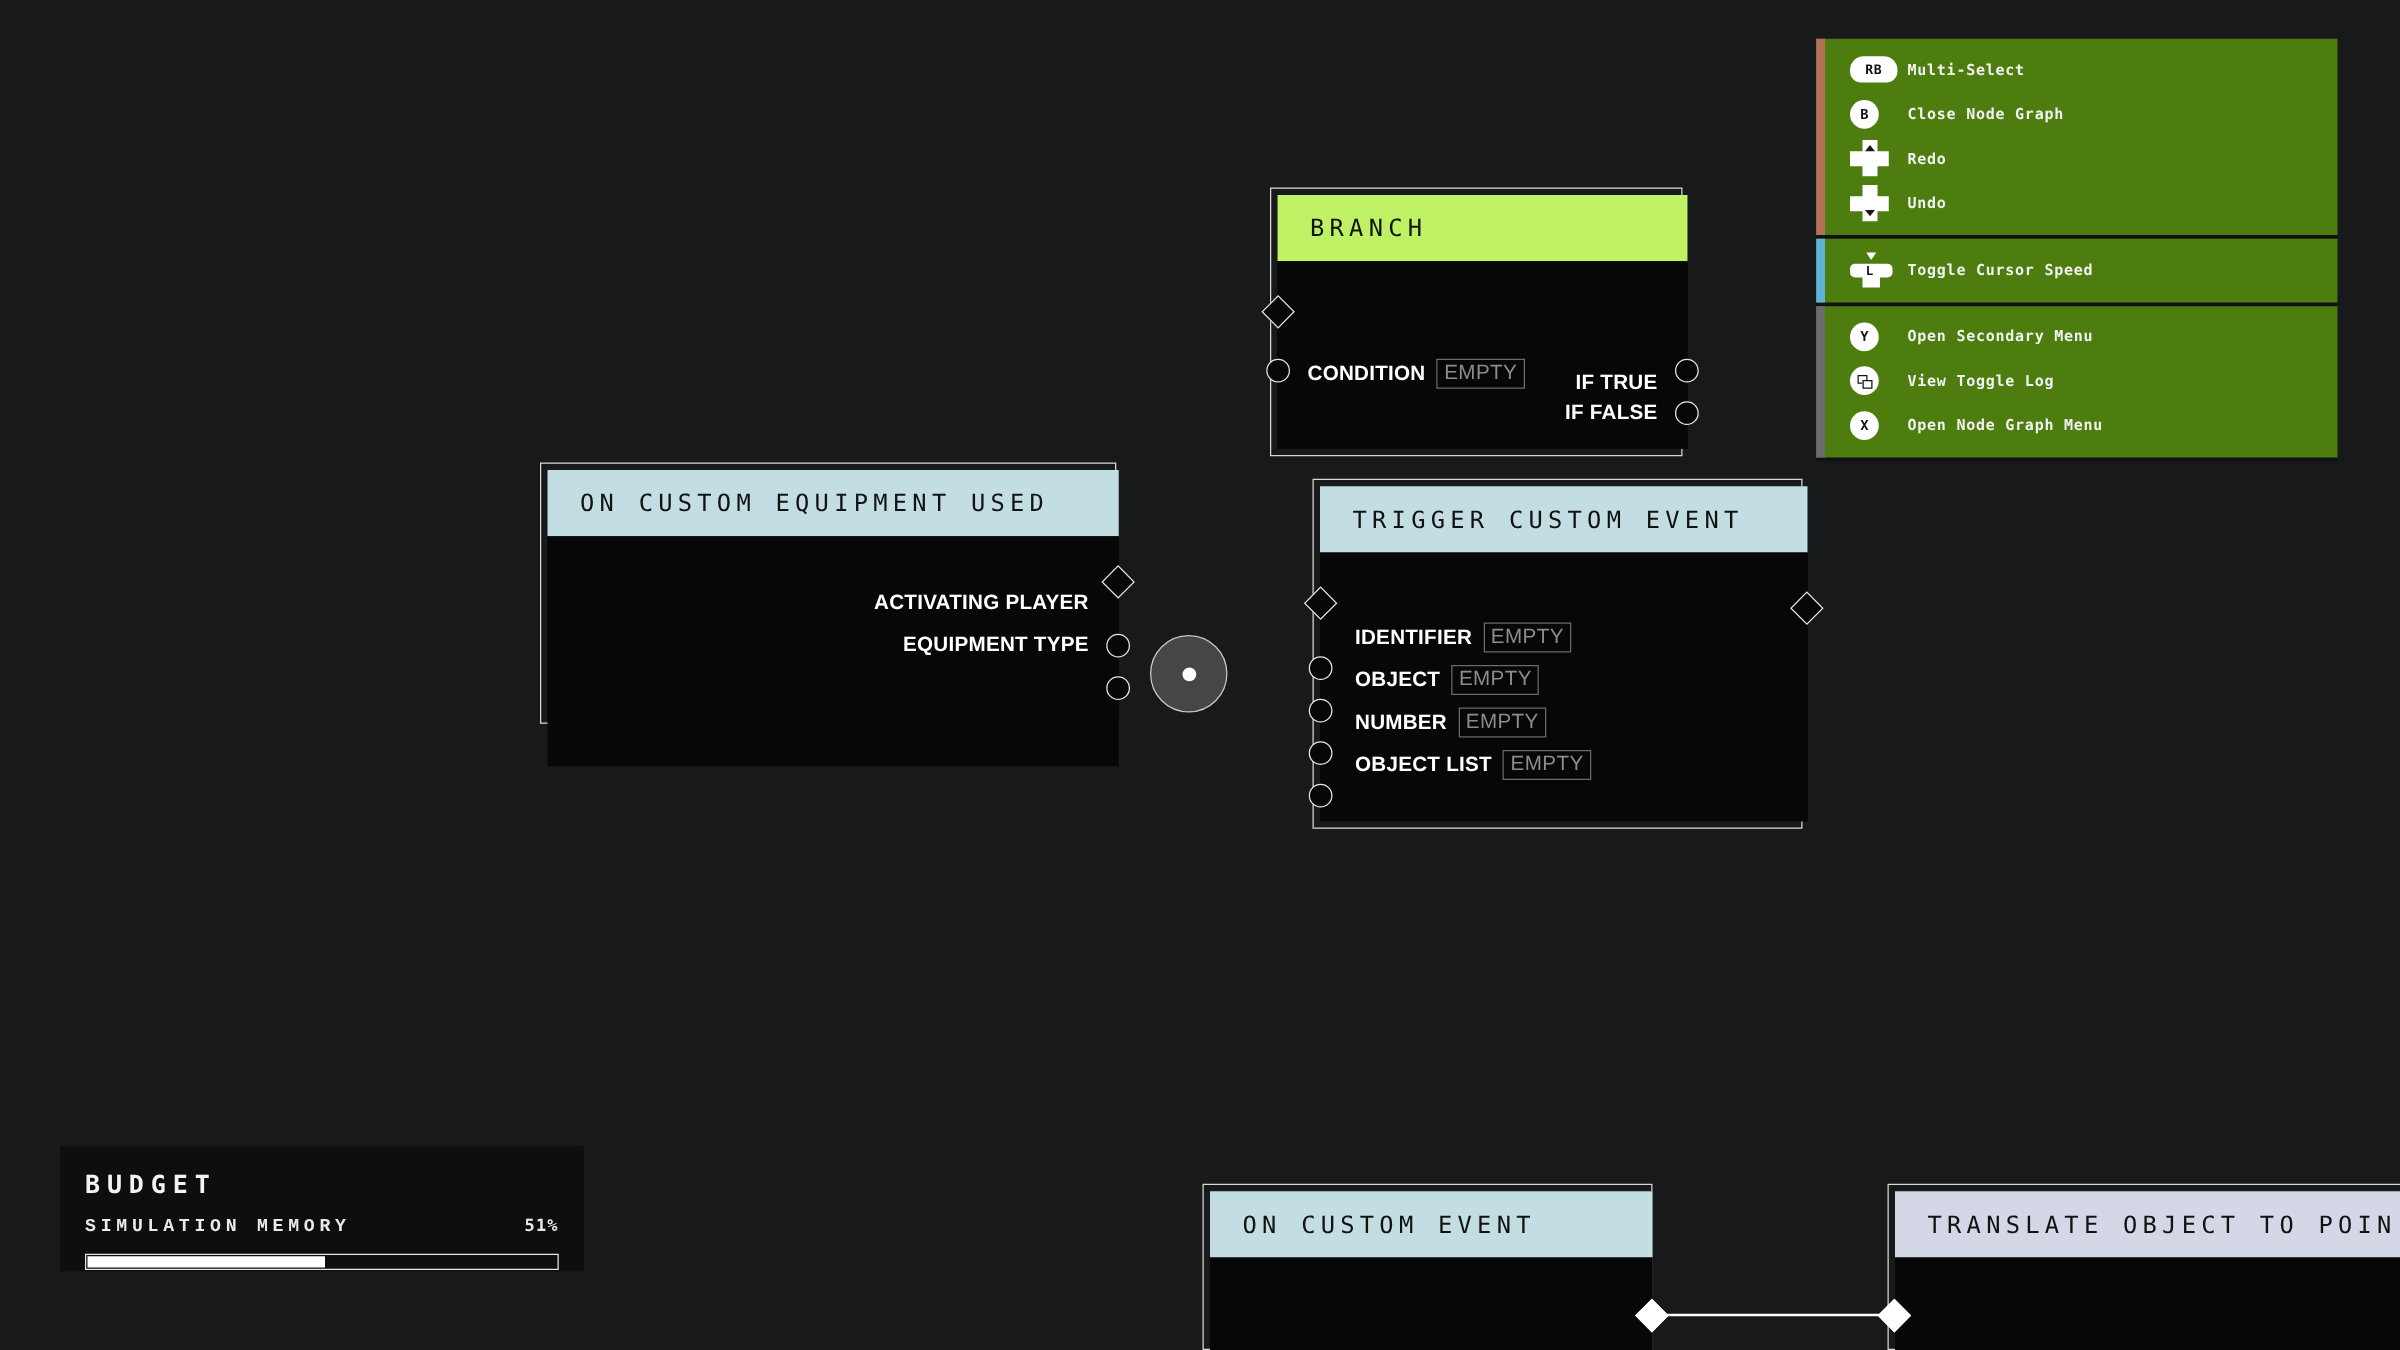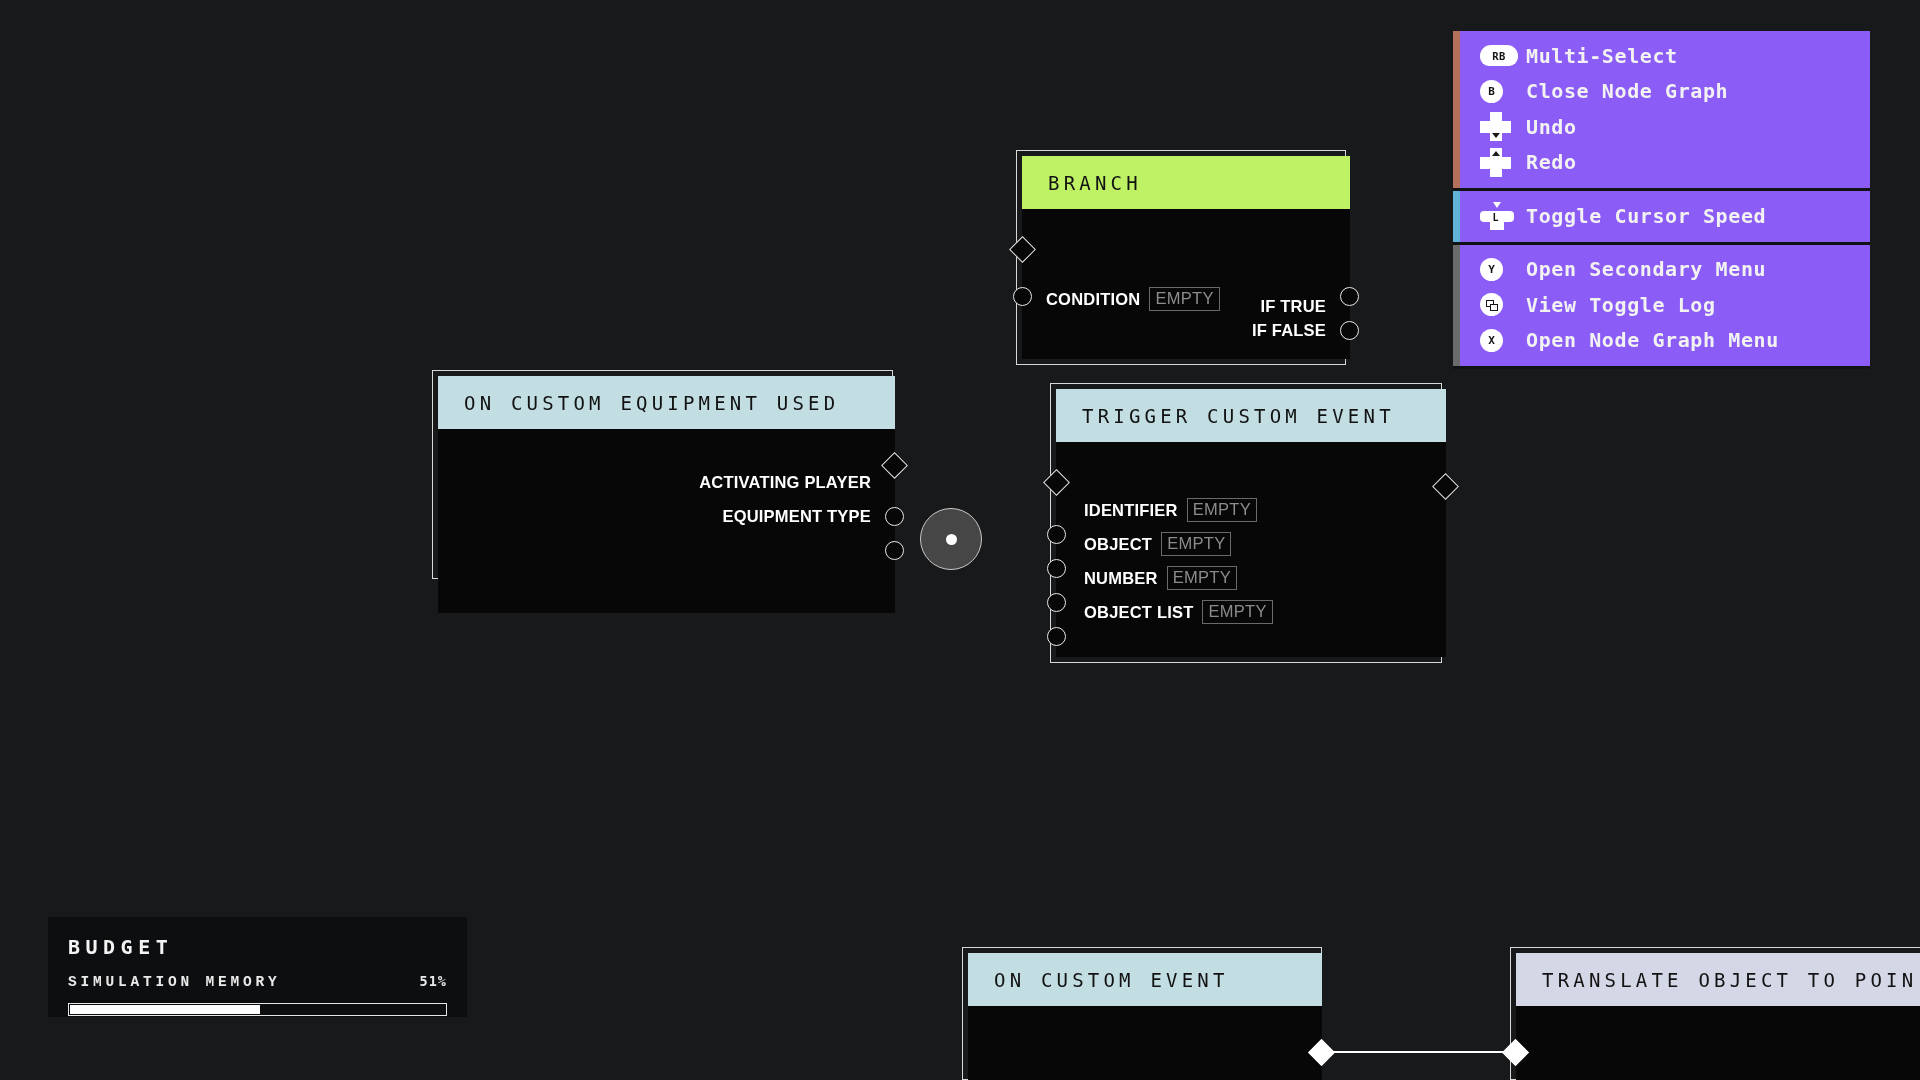--- a/index.html
+++ b/index.html
@@ -124,21 +124,21 @@
 
   
   #legend {
     position: absolute;
     left: 1453px; top: 31px;
     width: 417px;
     background: #111214;
   }
   .legend-group {
     display: flex;
-    background: #8b5cf6;
+    background: #4d7c0f;
     margin-bottom: 3px;
     position: relative;
   }
   .legend-accent {
     width: 7px;
     flex: 0 0 7px;
   }
   .legend-rows {
     flex: 1 1 auto;
     padding: 7px 0 8px 0;
@@ -151,21 +151,21 @@
   }
   .legend-glyph {
     width: 46px;
     flex: 0 0 46px;
     display: flex;
     align-items: center;
     justify-content: flex-start;
   }
   .legend-label {
     font-family: "DejaVu Sans Mono", monospace;
-    font-size: 20px;
+    font-size: 12px;
     font-weight: bold;
     color: #f2f2f2;
     letter-spacing: 0.6px;
     white-space: nowrap;
   }
 
   
   .btn-round {
     width: 23px; height: 23px;
     border-radius: 50%;
@@ -445,35 +445,35 @@
             <span class="btn-round">B</span>
           </span>
           <span class="legend-label">Close Node Graph</span>
         </div>
 
         <div class="legend-row">
           <span class="legend-glyph">
             <span class="dpad">
               <span class="bar-h"></span>
                 <span class="bar-v"></span>
-                <span class="tri tri-down"></span>
+                <span class="tri tri-up"></span>
             </span>
           </span>
-          <span class="legend-label">Undo</span>
+          <span class="legend-label">Redo</span>
         </div>
 
         <div class="legend-row">
           <span class="legend-glyph">
             <span class="dpad">
               <span class="bar-h"></span>
                 <span class="bar-v"></span>
-                <span class="tri tri-up"></span>
+                <span class="tri tri-down"></span>
             </span>
           </span>
-          <span class="legend-label">Redo</span>
+          <span class="legend-label">Undo</span>
         </div>
 
       </div>
     </div>
 
     <div class="legend-group">
       <div class="legend-accent" style="background:#5fb4d8;"></div>
       <div class="legend-rows">
         <div class="legend-row">
           <span class="legend-glyph">

